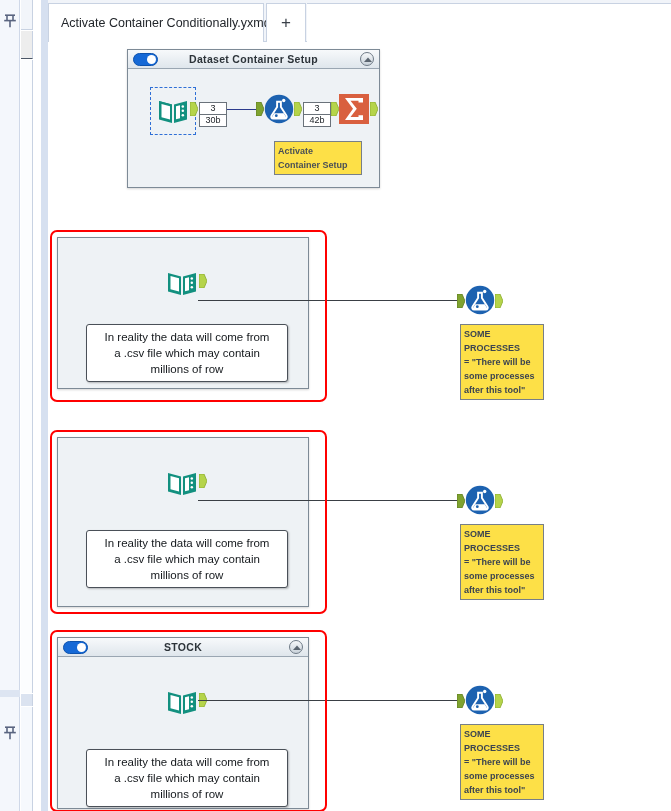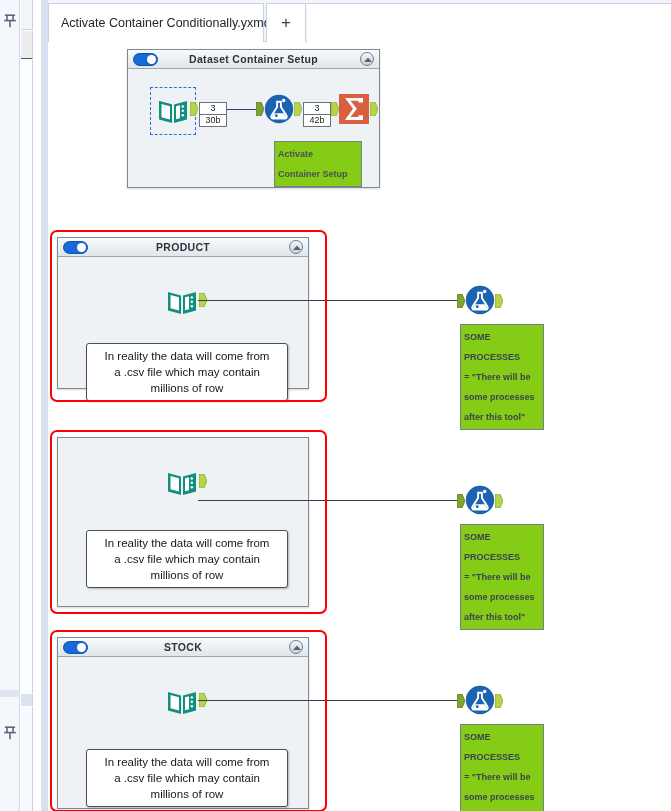--- a/index.html
+++ b/index.html
@@ -180,25 +180,25 @@
     font-size: 9px; color: #20252a;
     text-align: center;
     line-height: 11px;
     width: 28px;
   }
   .conn-label .top { border-bottom: 1px solid #6a727a; }
 
   
   .annot {
     position: absolute;
-    background: #84cc16;
+    background: #fde047;
     border: 1px solid #777f88;
     font-size: 9px;
     color: #3c4450;
-    line-height: 20px;
+    line-height: 14px;
     padding: 2px 3px;
     white-space: pre-line;
     font-weight: bold;
   }
   .annot.gray { color: #4a5056; font-weight: bold; }
 
   
   .comment-box {
     position: absolute;
     background: #ffffff;
@@ -354,23 +354,120 @@
             <path d="M0 0 L5 0 L8 7 L5 14 L0 14 Z" fill="#b5d44a" stroke="#8aab2d" stroke-width=".8"></path>
           </svg>
         </div>
 
         <div class="annot gray" style="left:146px; top:72px; width:88px;">Activate
 Container Setup</div>
       </div>
     </div>
 
     <div class="container" id="c-product" style="left:9px; top:195px; width:252px; height:152px;">
+      <div class="container-body">
+        <div class="tool" style="left:107px; top:27px;">
+          <svg width="34" height="34" viewBox="0 0 34 34">
+            <path d="M3 8 L16 11.5 L16 30 L3 26.5 Z" fill="#12907f"></path>
+            <path d="M31 8 L18 11.5 L18 30 L31 26.5 Z" fill="#12907f"></path>
+            <path d="M5.5 11 L14 13.2 L14 26.5 L5.5 24.3 Z" fill="#ffffff"></path>
+            <path d="M20 13.2 L24 12.2 L24 25.3 L20 26.3 Z" fill="#ffffff"></path>
+            <circle cx="26.8" cy="13.4" r="1.25" fill="#ffffff"></circle>
+            <circle cx="26.8" cy="17.8" r="1.25" fill="#ffffff"></circle>
+            <circle cx="26.8" cy="22.2" r="1.25" fill="#ffffff"></circle>
+          </svg>
+        </div>
+        <div class="anchor-out" style="left:141px; top:36px;">
+          <svg width="8" height="14" viewBox="0 0 8 14">
+            <path d="M0 0 L5 0 L8 7 L5 14 L0 14 Z" fill="#b5d44a" stroke="#8aab2d" stroke-width=".8"></path>
+          </svg>
+        </div>
+        <div class="comment-box" style="left:28px; top:86px; width:202px;">In reality the data will come from
+a .csv file which may contain
+millions of row</div>
+      </div>
+    </div>
+
+    <div class="conn-line" style="left:150px; top:258px; width:261px;"></div>
+    <div class="anchor-in" style="left:409px; top:252px;">
+      <svg width="8" height="14" viewBox="0 0 8 14">
+        <path d="M0 0 L5 0 L8 7 L5 14 L0 14 Z" fill="#7fa32f" stroke="#5d7a1f" stroke-width=".8"></path>
+      </svg>
+    </div>
+    <div class="tool" style="left:417px; top:243px;">
+      <svg width="30" height="30" viewBox="0 0 30 30">
+        <circle cx="15" cy="15" r="14.2" fill="#1d62b0"></circle>
+        <path d="M13.1 7.8 L16.9 7.8 L16.9 13 L22.4 21.6 C23.3 23 22.5 24.6 20.9 24.6 L9.1 24.6 C7.5 24.6 6.7 23 7.6 21.6 L13.1 13 Z" fill="none" stroke="#ffffff" stroke-width="1.9"></path>
+        <path d="M10.3 19.2 L19.7 19.2 L21.9 22.7 C22.5 23.6 22 24.5 21 24.5 L9 24.5 C8 24.5 7.5 23.6 8.1 22.7 Z" fill="#ffffff"></path>
+        <circle cx="19.7" cy="6.5" r="1.7" fill="#ffffff"></circle>
+        <circle cx="12.3" cy="21.7" r="1.4" fill="#1d62b0"></circle>
+      </svg>
+    </div>
+    <div class="anchor-out" style="left:447px; top:252px;">
+      <svg width="8" height="14" viewBox="0 0 8 14">
+        <path d="M0 0 L5 0 L8 7 L5 14 L0 14 Z" fill="#b5d44a" stroke="#8aab2d" stroke-width=".8"></path>
+      </svg>
+    </div>
+    <div class="annot" style="left:412px; top:282px; width:84px;">SOME PROCESSES
+= "There will be
+some processes
+after this tool"</div>
+
+    <div class="container" id="c-supplier" style="left:9px; top:395px; width:252px; height:170px;">
+      <div class="container-body">
+        <div class="tool" style="left:107px; top:27px;">
+          <svg width="34" height="34" viewBox="0 0 34 34">
+            <path d="M3 8 L16 11.5 L16 30 L3 26.5 Z" fill="#12907f"></path>
+            <path d="M31 8 L18 11.5 L18 30 L31 26.5 Z" fill="#12907f"></path>
+            <path d="M5.5 11 L14 13.2 L14 26.5 L5.5 24.3 Z" fill="#ffffff"></path>
+            <path d="M20 13.2 L24 12.2 L24 25.3 L20 26.3 Z" fill="#ffffff"></path>
+            <circle cx="26.8" cy="13.4" r="1.25" fill="#ffffff"></circle>
+            <circle cx="26.8" cy="17.8" r="1.25" fill="#ffffff"></circle>
+            <circle cx="26.8" cy="22.2" r="1.25" fill="#ffffff"></circle>
+          </svg>
+        </div>
+        <div class="anchor-out" style="left:141px; top:36px;">
+          <svg width="8" height="14" viewBox="0 0 8 14">
+            <path d="M0 0 L5 0 L8 7 L5 14 L0 14 Z" fill="#b5d44a" stroke="#8aab2d" stroke-width=".8"></path>
+          </svg>
+        </div>
+        <div class="comment-box" style="left:28px; top:92px; width:202px;">In reality the data will come from
+a .csv file which may contain
+millions of row</div>
+      </div>
+    </div>
+    <div class="conn-line" style="left:150px; top:458px; width:261px;"></div>
+    <div class="anchor-in" style="left:409px; top:452px;">
+      <svg width="8" height="14" viewBox="0 0 8 14">
+        <path d="M0 0 L5 0 L8 7 L5 14 L0 14 Z" fill="#7fa32f" stroke="#5d7a1f" stroke-width=".8"></path>
+      </svg>
+    </div>
+    <div class="tool" style="left:417px; top:443px;">
+      <svg width="30" height="30" viewBox="0 0 30 30">
+        <circle cx="15" cy="15" r="14.2" fill="#1d62b0"></circle>
+        <path d="M13.1 7.8 L16.9 7.8 L16.9 13 L22.4 21.6 C23.3 23 22.5 24.6 20.9 24.6 L9.1 24.6 C7.5 24.6 6.7 23 7.6 21.6 L13.1 13 Z" fill="none" stroke="#ffffff" stroke-width="1.9"></path>
+        <path d="M10.3 19.2 L19.7 19.2 L21.9 22.7 C22.5 23.6 22 24.5 21 24.5 L9 24.5 C8 24.5 7.5 23.6 8.1 22.7 Z" fill="#ffffff"></path>
+        <circle cx="19.7" cy="6.5" r="1.7" fill="#ffffff"></circle>
+        <circle cx="12.3" cy="21.7" r="1.4" fill="#1d62b0"></circle>
+      </svg>
+    </div>
+    <div class="anchor-out" style="left:447px; top:452px;">
+      <svg width="8" height="14" viewBox="0 0 8 14">
+        <path d="M0 0 L5 0 L8 7 L5 14 L0 14 Z" fill="#b5d44a" stroke="#8aab2d" stroke-width=".8"></path>
+      </svg>
+    </div>
+    <div class="annot" style="left:412px; top:482px; width:84px;">SOME PROCESSES
+= "There will be
+some processes
+after this tool"</div>
+
+    <div class="container" id="c-stock" style="left:9px; top:595px; width:252px; height:172px;">
       <div class="container-head">
         <div class="toggle"></div>
-        <div class="container-title">PRODUCT</div>
+        <div class="container-title">STOCK</div>
         <div class="collapse-btn">
           <svg width="10" height="8" viewBox="0 0 10 8">
             <path d="M1 6 L5 1.6 L9 6 Z" fill="#5b6570"></path>
           </svg>
         </div>
       </div>
       <div class="container-body">
         <div class="tool" style="left:107px; top:27px;">
           <svg width="34" height="34" viewBox="0 0 34 34">
             <path d="M3 8 L16 11.5 L16 30 L3 26.5 Z" fill="#12907f"></path>
@@ -380,126 +477,20 @@
             <circle cx="26.8" cy="13.4" r="1.25" fill="#ffffff"></circle>
             <circle cx="26.8" cy="17.8" r="1.25" fill="#ffffff"></circle>
             <circle cx="26.8" cy="22.2" r="1.25" fill="#ffffff"></circle>
           </svg>
         </div>
         <div class="anchor-out" style="left:141px; top:36px;">
           <svg width="8" height="14" viewBox="0 0 8 14">
             <path d="M0 0 L5 0 L8 7 L5 14 L0 14 Z" fill="#b5d44a" stroke="#8aab2d" stroke-width=".8"></path>
           </svg>
         </div>
-        <div class="comment-box" style="left:28px; top:86px; width:202px;">In reality the data will come from
-a .csv file which may contain
-millions of row</div>
-      </div>
-    </div>
-
-    <div class="conn-line" style="left:150px; top:258px; width:261px;"></div>
-    <div class="anchor-in" style="left:409px; top:252px;">
-      <svg width="8" height="14" viewBox="0 0 8 14">
-        <path d="M0 0 L5 0 L8 7 L5 14 L0 14 Z" fill="#7fa32f" stroke="#5d7a1f" stroke-width=".8"></path>
-      </svg>
-    </div>
-    <div class="tool" style="left:417px; top:243px;">
-      <svg width="30" height="30" viewBox="0 0 30 30">
-        <circle cx="15" cy="15" r="14.2" fill="#1d62b0"></circle>
-        <path d="M13.1 7.8 L16.9 7.8 L16.9 13 L22.4 21.6 C23.3 23 22.5 24.6 20.9 24.6 L9.1 24.6 C7.5 24.6 6.7 23 7.6 21.6 L13.1 13 Z" fill="none" stroke="#ffffff" stroke-width="1.9"></path>
-        <path d="M10.3 19.2 L19.7 19.2 L21.9 22.7 C22.5 23.6 22 24.5 21 24.5 L9 24.5 C8 24.5 7.5 23.6 8.1 22.7 Z" fill="#ffffff"></path>
-        <circle cx="19.7" cy="6.5" r="1.7" fill="#ffffff"></circle>
-        <circle cx="12.3" cy="21.7" r="1.4" fill="#1d62b0"></circle>
-      </svg>
-    </div>
-    <div class="anchor-out" style="left:447px; top:252px;">
-      <svg width="8" height="14" viewBox="0 0 8 14">
-        <path d="M0 0 L5 0 L8 7 L5 14 L0 14 Z" fill="#b5d44a" stroke="#8aab2d" stroke-width=".8"></path>
-      </svg>
-    </div>
-    <div class="annot" style="left:412px; top:282px; width:84px;">SOME PROCESSES
-= "There will be
-some processes
-after this tool"</div>
-
-    <div class="container" id="c-supplier" style="left:9px; top:395px; width:252px; height:170px;">
-      <div class="container-body">
-        <div class="tool" style="left:107px; top:27px;">
-          <svg width="34" height="34" viewBox="0 0 34 34">
-            <path d="M3 8 L16 11.5 L16 30 L3 26.5 Z" fill="#12907f"></path>
-            <path d="M31 8 L18 11.5 L18 30 L31 26.5 Z" fill="#12907f"></path>
-            <path d="M5.5 11 L14 13.2 L14 26.5 L5.5 24.3 Z" fill="#ffffff"></path>
-            <path d="M20 13.2 L24 12.2 L24 25.3 L20 26.3 Z" fill="#ffffff"></path>
-            <circle cx="26.8" cy="13.4" r="1.25" fill="#ffffff"></circle>
-            <circle cx="26.8" cy="17.8" r="1.25" fill="#ffffff"></circle>
-            <circle cx="26.8" cy="22.2" r="1.25" fill="#ffffff"></circle>
-          </svg>
-        </div>
-        <div class="anchor-out" style="left:141px; top:36px;">
-          <svg width="8" height="14" viewBox="0 0 8 14">
-            <path d="M0 0 L5 0 L8 7 L5 14 L0 14 Z" fill="#b5d44a" stroke="#8aab2d" stroke-width=".8"></path>
-          </svg>
-        </div>
-        <div class="comment-box" style="left:28px; top:92px; width:202px;">In reality the data will come from
-a .csv file which may contain
-millions of row</div>
-      </div>
-    </div>
-    <div class="conn-line" style="left:150px; top:458px; width:261px;"></div>
-    <div class="anchor-in" style="left:409px; top:452px;">
-      <svg width="8" height="14" viewBox="0 0 8 14">
-        <path d="M0 0 L5 0 L8 7 L5 14 L0 14 Z" fill="#7fa32f" stroke="#5d7a1f" stroke-width=".8"></path>
-      </svg>
-    </div>
-    <div class="tool" style="left:417px; top:443px;">
-      <svg width="30" height="30" viewBox="0 0 30 30">
-        <circle cx="15" cy="15" r="14.2" fill="#1d62b0"></circle>
-        <path d="M13.1 7.8 L16.9 7.8 L16.9 13 L22.4 21.6 C23.3 23 22.5 24.6 20.9 24.6 L9.1 24.6 C7.5 24.6 6.7 23 7.6 21.6 L13.1 13 Z" fill="none" stroke="#ffffff" stroke-width="1.9"></path>
-        <path d="M10.3 19.2 L19.7 19.2 L21.9 22.7 C22.5 23.6 22 24.5 21 24.5 L9 24.5 C8 24.5 7.5 23.6 8.1 22.7 Z" fill="#ffffff"></path>
-        <circle cx="19.7" cy="6.5" r="1.7" fill="#ffffff"></circle>
-        <circle cx="12.3" cy="21.7" r="1.4" fill="#1d62b0"></circle>
-      </svg>
-    </div>
-    <div class="anchor-out" style="left:447px; top:452px;">
-      <svg width="8" height="14" viewBox="0 0 8 14">
-        <path d="M0 0 L5 0 L8 7 L5 14 L0 14 Z" fill="#b5d44a" stroke="#8aab2d" stroke-width=".8"></path>
-      </svg>
-    </div>
-    <div class="annot" style="left:412px; top:482px; width:84px;">SOME PROCESSES
-= "There will be
-some processes
-after this tool"</div>
-
-    <div class="container" id="c-stock" style="left:9px; top:595px; width:252px; height:172px;">
-      <div class="container-head">
-        <div class="toggle"></div>
-        <div class="container-title">STOCK</div>
-        <div class="collapse-btn">
-          <svg width="10" height="8" viewBox="0 0 10 8">
-            <path d="M1 6 L5 1.6 L9 6 Z" fill="#5b6570"></path>
-          </svg>
-        </div>
-      </div>
-      <div class="container-body">
-        <div class="tool" style="left:107px; top:27px;">
-          <svg width="34" height="34" viewBox="0 0 34 34">
-            <path d="M3 8 L16 11.5 L16 30 L3 26.5 Z" fill="#12907f"></path>
-            <path d="M31 8 L18 11.5 L18 30 L31 26.5 Z" fill="#12907f"></path>
-            <path d="M5.5 11 L14 13.2 L14 26.5 L5.5 24.3 Z" fill="#ffffff"></path>
-            <path d="M20 13.2 L24 12.2 L24 25.3 L20 26.3 Z" fill="#ffffff"></path>
-            <circle cx="26.8" cy="13.4" r="1.25" fill="#ffffff"></circle>
-            <circle cx="26.8" cy="17.8" r="1.25" fill="#ffffff"></circle>
-            <circle cx="26.8" cy="22.2" r="1.25" fill="#ffffff"></circle>
-          </svg>
-        </div>
-        <div class="anchor-out" style="left:141px; top:36px;">
-          <svg width="8" height="14" viewBox="0 0 8 14">
-            <path d="M0 0 L5 0 L8 7 L5 14 L0 14 Z" fill="#b5d44a" stroke="#8aab2d" stroke-width=".8"></path>
-          </svg>
-        </div>
         <div class="comment-box" style="left:28px; top:92px; width:202px;">In reality the data will come from
 a .csv file which may contain
 millions of row</div>
       </div>
     </div>
     <div class="conn-line" style="left:150px; top:658px; width:261px;"></div>
     <div class="anchor-in" style="left:409px; top:652px;">
       <svg width="8" height="14" viewBox="0 0 8 14">
         <path d="M0 0 L5 0 L8 7 L5 14 L0 14 Z" fill="#7fa32f" stroke="#5d7a1f" stroke-width=".8"></path>
       </svg>

